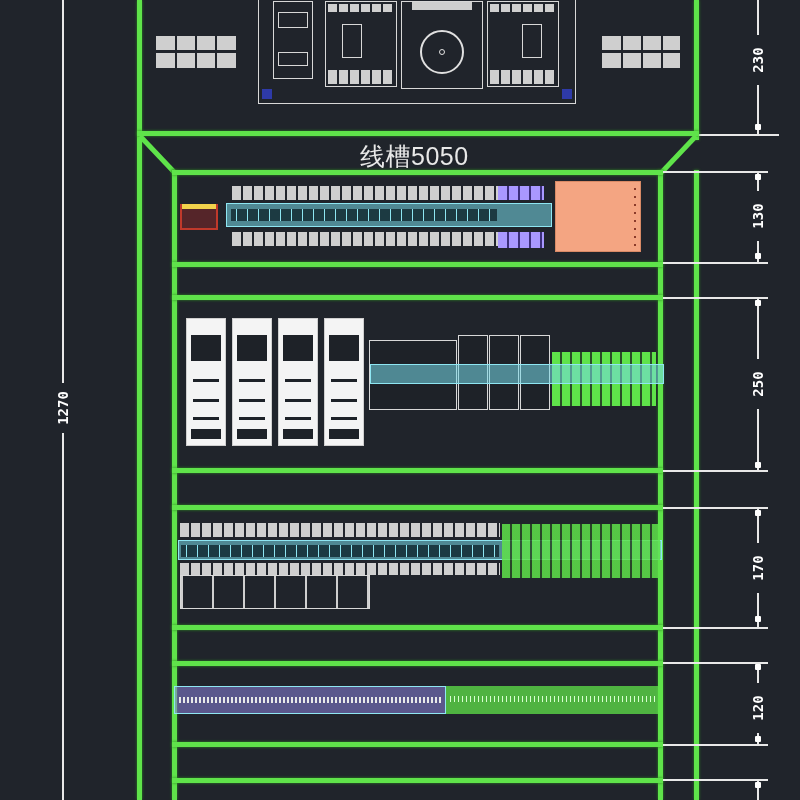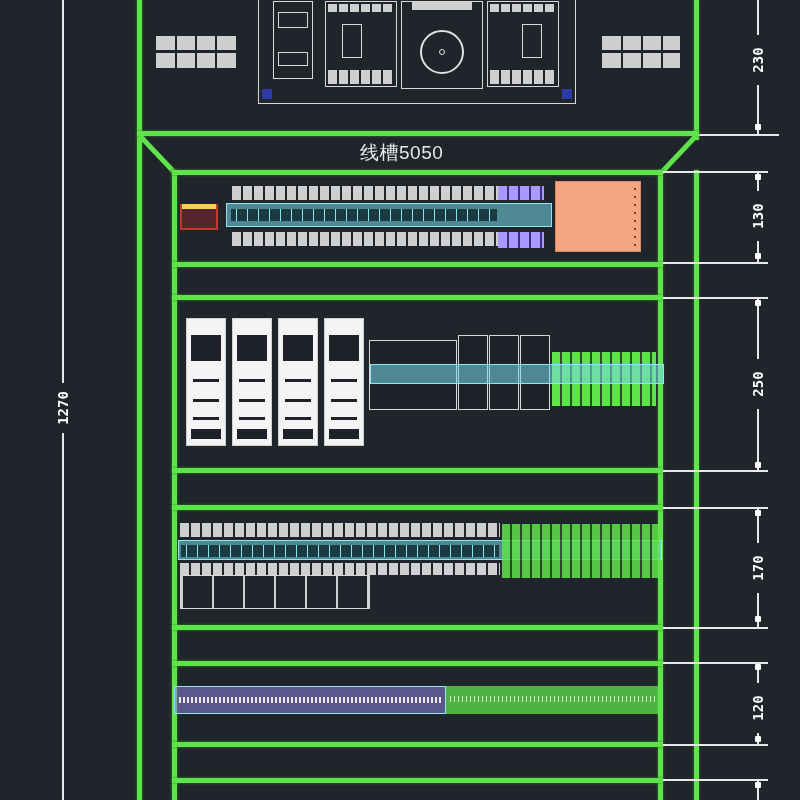--- a/index.html
+++ b/index.html
@@ -2,21 +2,21 @@
 <html><head>
   <meta charset="utf-8">
   <style>
     html, body { margin:0; padding:0; }
     body { width:800px; height:800px; background:#20242b; overflow:hidden; position:relative; font-family:"Liberation Sans", sans-serif; }
     .abs { position:absolute; box-sizing:border-box; }
     .g { background:#5fe34a; box-shadow:0 0 3px #2f8a22; }
     .wline { background:#e8e8e8; }
     .dimtext { color:#fff; font-family:"DejaVu Sans Mono", monospace; font-weight:bold; font-size:14px; transform:rotate(-90deg); transform-origin:center; white-space:nowrap; background:#20242b; padding:0 1px; }
     .tick { width:6px; height:6px; background:#fff; border-radius:1px; }
-    .wire-label { color:#e8e8e8; font-size:19px; letter-spacing:0.5px; }
+    .wire-label { color:#e8e8e8; font-size:25px; letter-spacing:0.5px; }
     .block-w { border:1.5px solid #d8d8d8; }
     .rail-cyan { background:rgba(120,220,235,0.55); border:1px solid #8ee6f2; }
     .rail-green { background:rgba(95,227,74,0.75); }
     .rail-blue { background:rgba(140,130,220,0.55); }
     .terms { background-image:repeating-linear-gradient(90deg,#cfcfcf 0 9px,#20242b 9px 11px); }
     .terms-dark { background-image:repeating-linear-gradient(90deg,#1c3a42 0 5px,#8ee6f2 5px 6px,#1c3a42 6px 11px); }
     .terms-green { background-image:repeating-linear-gradient(90deg,#5fe34a 0 8px,#2a4a28 8px 10px); }
     .terms-purple { background-image:repeating-linear-gradient(90deg,#a998ff 0 9px,#3b2e7a 9px 11px); }
     .drive { background:#f4f4f4; border:1px solid #cfcfcf; }
     .drive .screen { position:absolute; left:4px; right:4px; top:16px; height:26px; background:#1e2228; }

